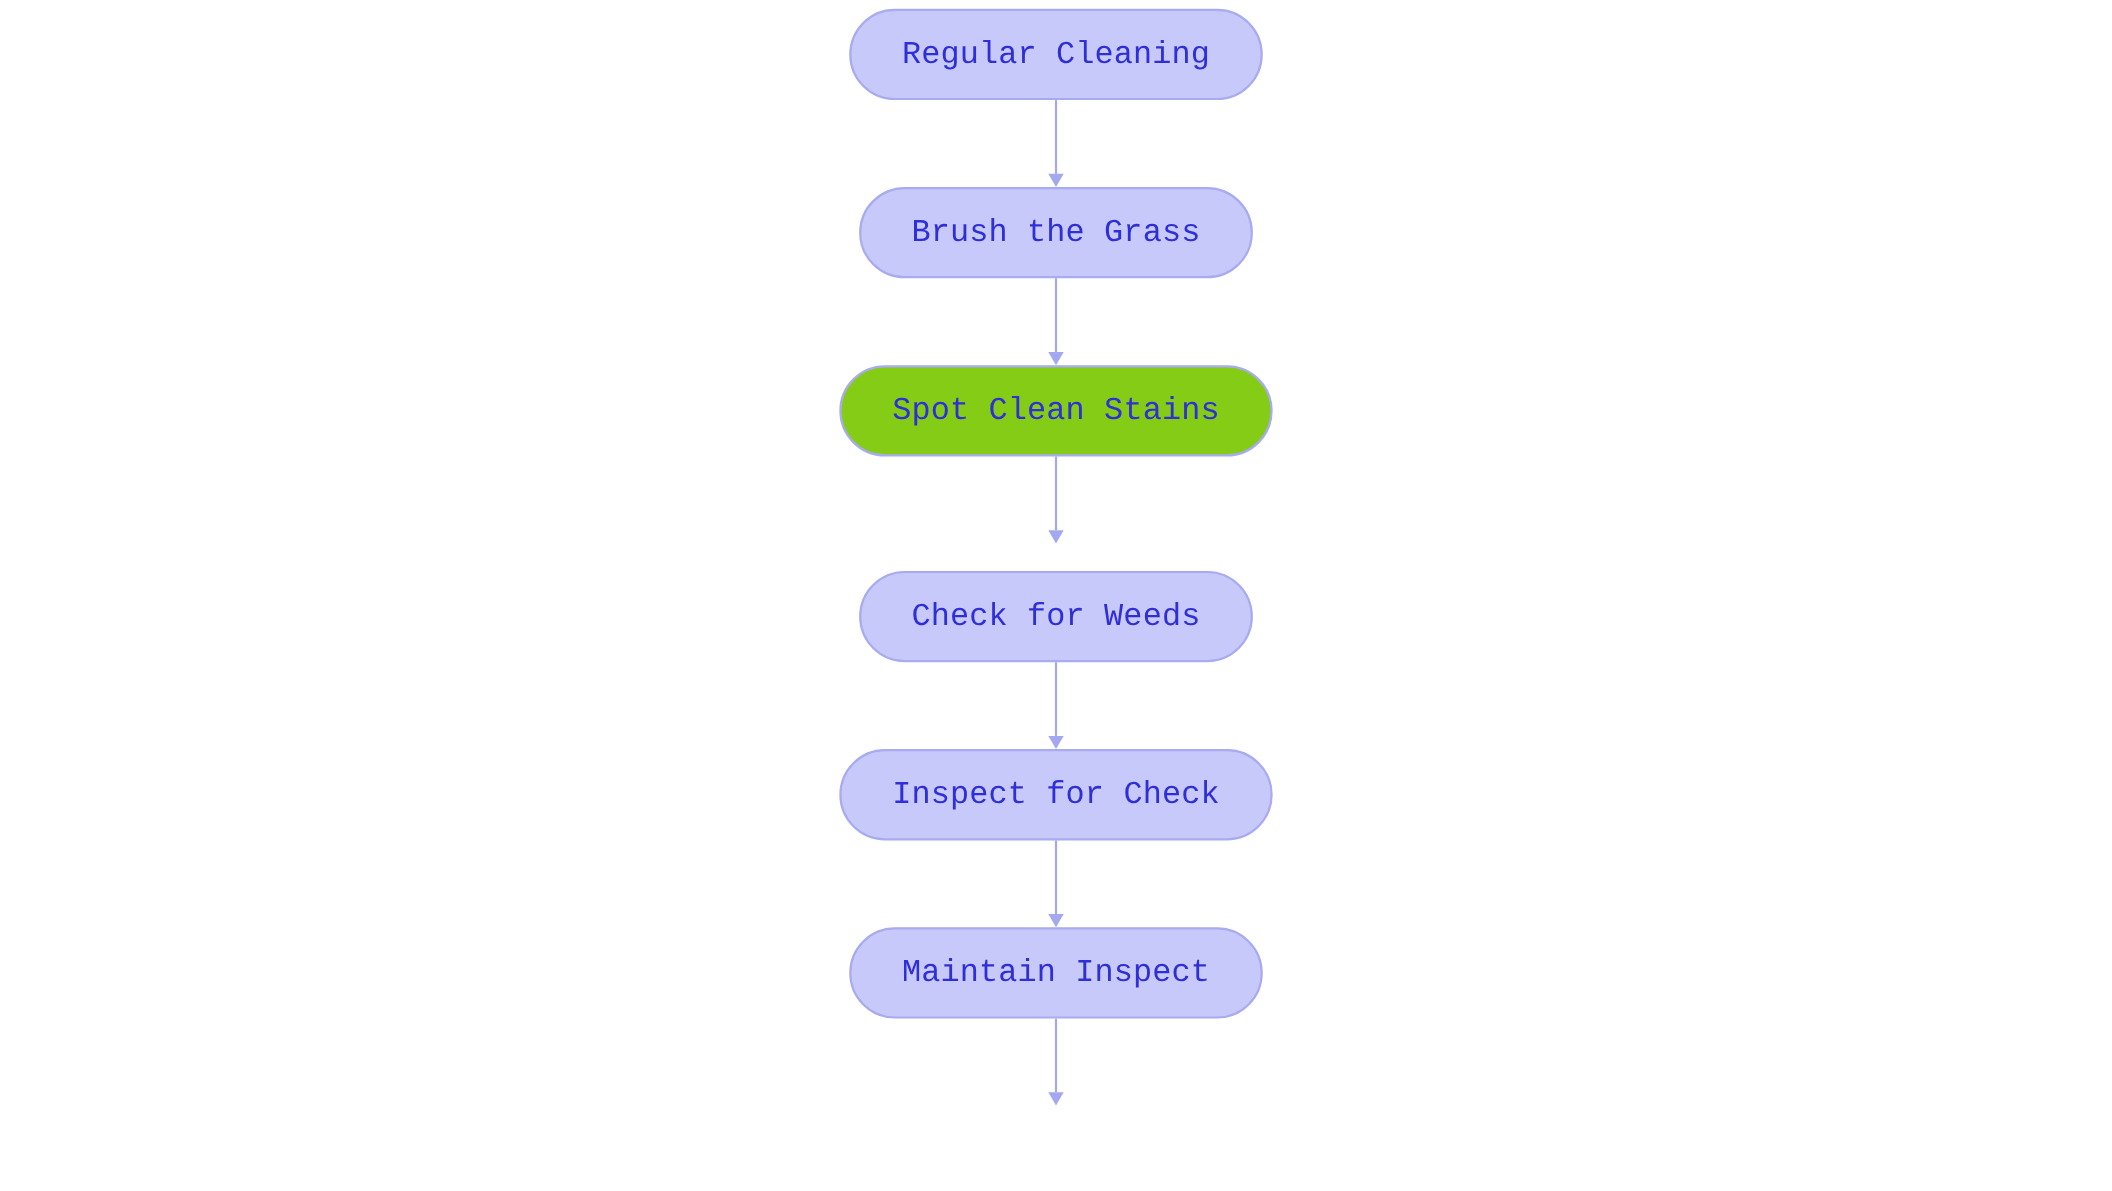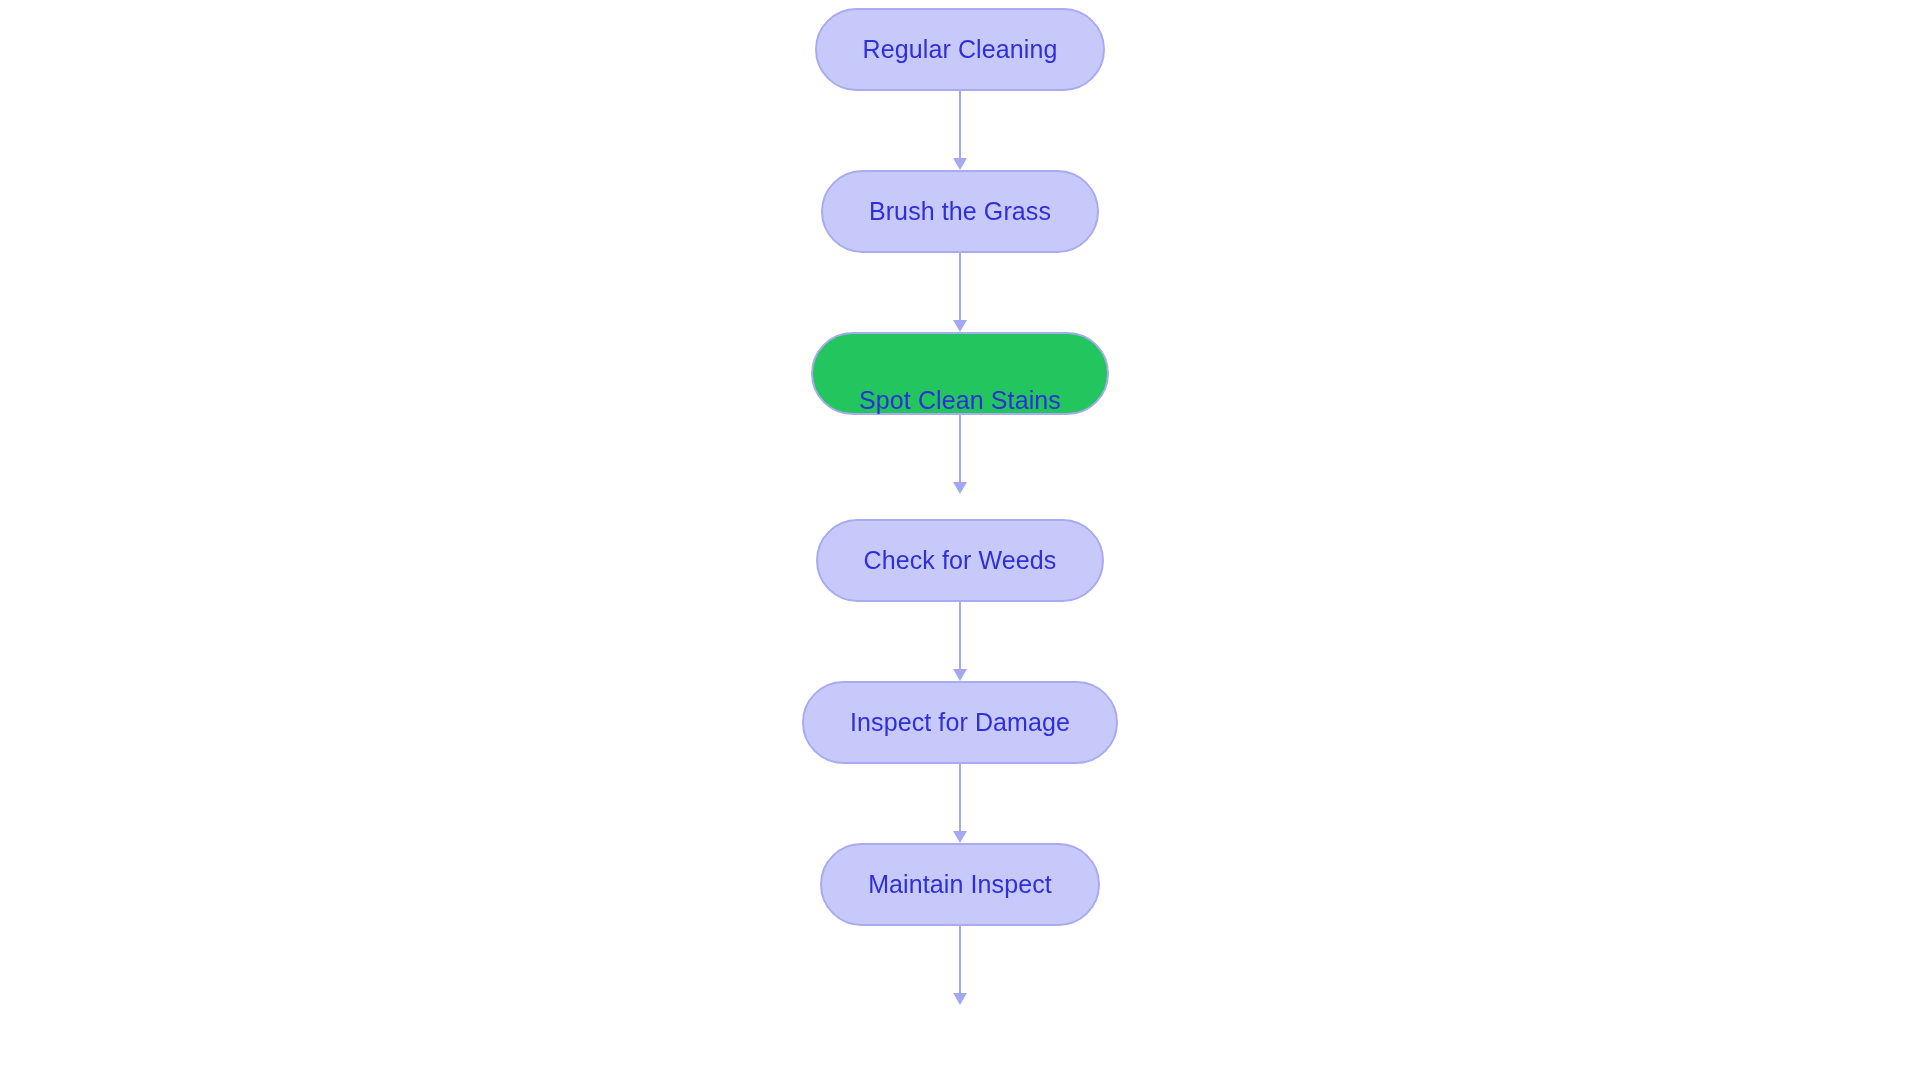--- a/index.html
+++ b/index.html
@@ -46,22 +46,22 @@
     align-items: center;
     justify-content: center;
     background: #c8c9fb;
     border: 2px solid #a8abf0;
     border-radius: 42px;
     flex: 0 0 auto;
   }
 
   .node-label {
     color: #2f2fd8;
-    font-family: Liberation Sans, sans-serif;
-    font-size: 25px;
+    font-family: Liberation Mono, monospace;
+    font-size: 29px;
     font-weight: 400;
     line-height: 1;
     white-space: nowrap;
     letter-spacing: 0.1px;
   }
 
   
   .connector {
     position: relative;
     width: 16px;
@@ -106,40 +106,40 @@
 
     <div class="node" style="background: rgb(200, 201, 251); border-color: rgb(168, 171, 240);">
       <span class="node-label" style="color: rgb(47, 47, 216); text-align: center;">Brush the Grass</span>
     </div>
 
     <div class="connector">
       <div class="stem" style="background: rgb(163, 168, 240);"></div>
       <div class="head" style="border-top-color: rgb(163, 168, 240);"></div>
     </div>
 
-    <div class="node" style="background: #22c55e; border-color: rgb(168, 171, 240); align-items: flex-end;">
+    <div class="node" style="background: #84cc16; border-color: rgb(168, 171, 240);">
       <span class="node-label" style="color: rgb(47, 47, 216);">Spot Clean Stains</span>
     </div>
 
     <div class="connector">
       <div class="stem" style="background: rgb(163, 168, 240);"></div>
       <div class="head" style="border-top-color: rgb(163, 168, 240);"></div>
     </div>
 
     <div class="node" style="background: rgb(200, 201, 251); border-color: rgb(168, 171, 240); margin-top: 25px;">
       <span class="node-label" style="color: rgb(47, 47, 216);">Check for Weeds</span>
     </div>
 
     <div class="connector">
       <div class="stem" style="background: rgb(163, 168, 240);"></div>
       <div class="head" style="border-top-color: rgb(163, 168, 240);"></div>
     </div>
 
     <div class="node" style="background: rgb(200, 201, 251); border-color: rgb(168, 171, 240);">
-      <span class="node-label" style="color: rgb(47, 47, 216);">Inspect for Damage</span>
+      <span class="node-label" style="color: rgb(47, 47, 216);">Inspect for Check</span>
     </div>
 
     <div class="connector">
       <div class="stem" style="background: rgb(163, 168, 240);"></div>
       <div class="head" style="border-top-color: rgb(163, 168, 240);"></div>
     </div>
 
     <div class="node" style="background: rgb(200, 201, 251); border-color: rgb(168, 171, 240);">
       <span class="node-label" style="color: rgb(47, 47, 216);">Maintain Inspect</span>
     </div>

